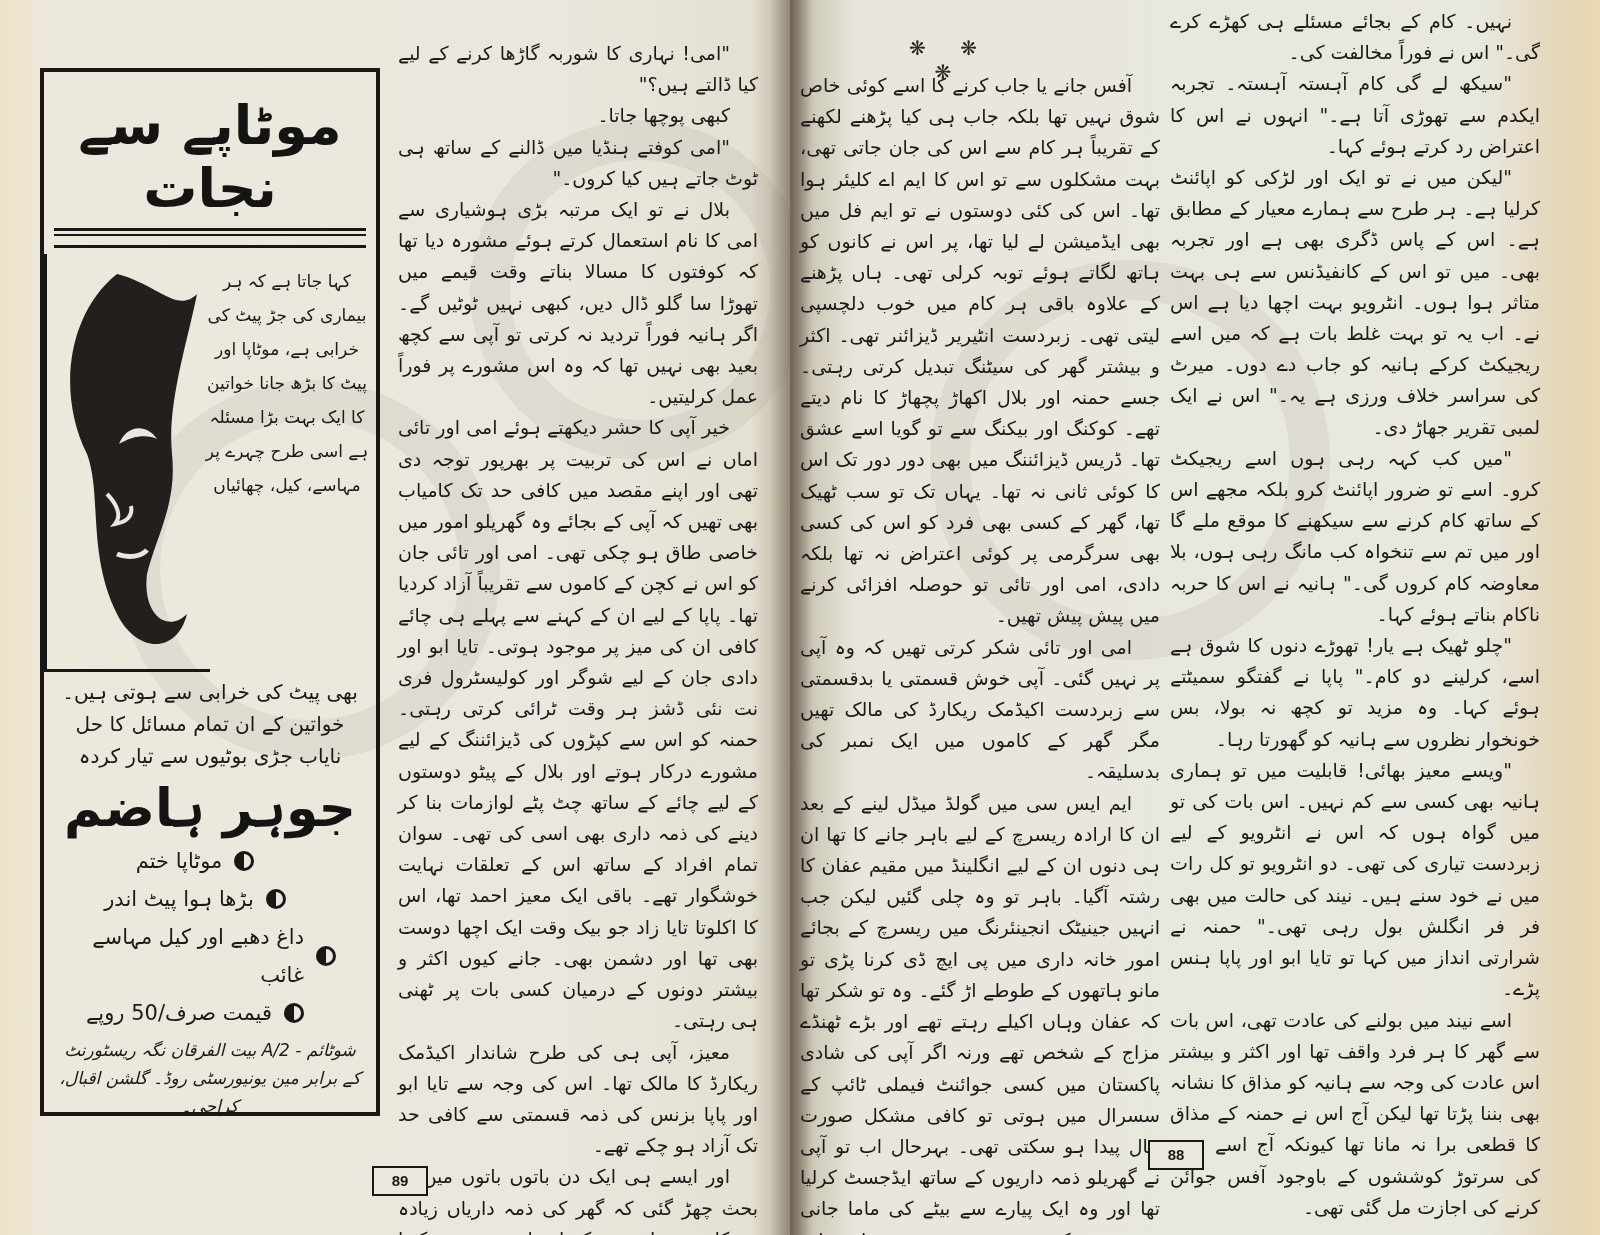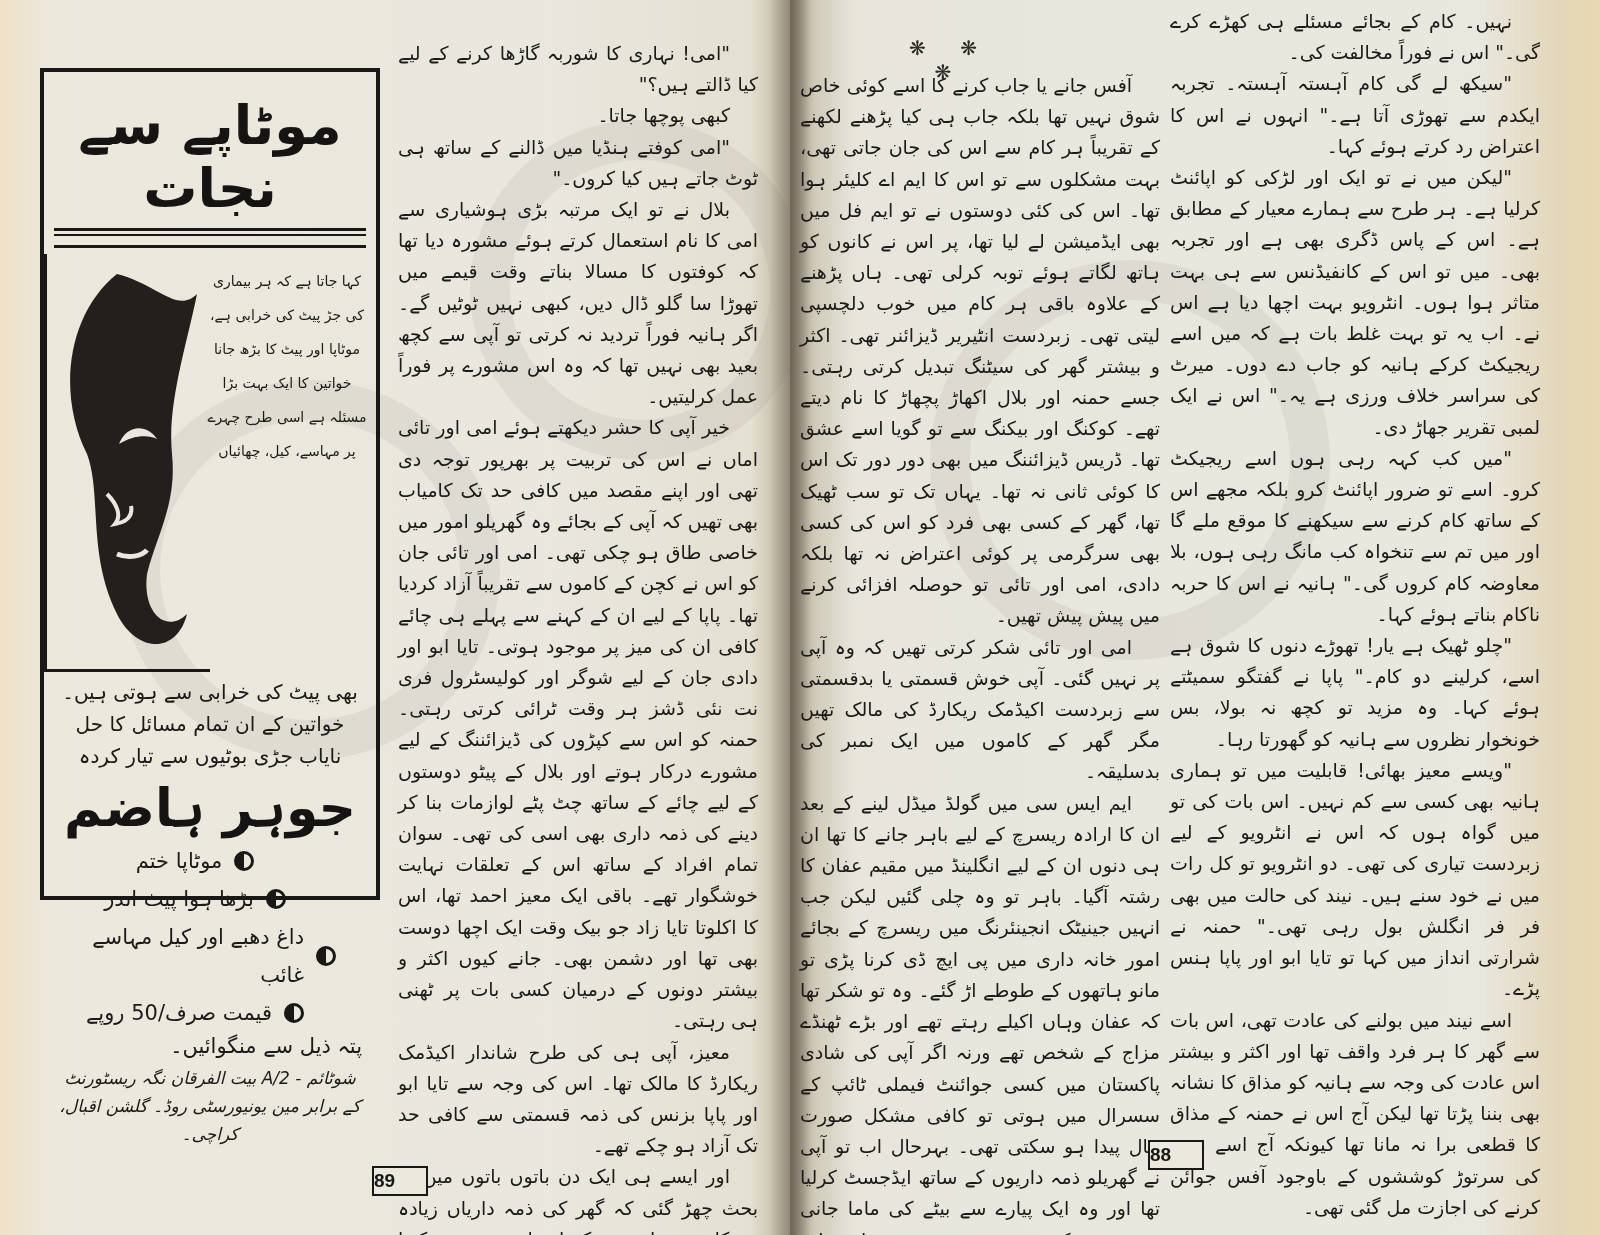--- a/index.html
+++ b/index.html
@@ -8,35 +8,35 @@
   .page{position:absolute;top:0;height:1235px;}
   .page-left{left:0;width:790px;background:linear-gradient(90deg,#efe2c6 0%,#ece8dc 6%,#e9e7de 70%,#e4e0d2 95%,#b9b09a 100%);}
   .page-right{left:790px;width:810px;background:linear-gradient(90deg,#8a8070 0%,#cfcab8 3%,#e8e6dc 8%,#e9e8df 85%,#e3d6b8 95%,#e9d9b2 100%);}
   .gutter{position:absolute;left:770px;top:0;width:40px;height:1235px;background:linear-gradient(90deg,rgba(0,0,0,0) 0%,rgba(60,50,40,.35) 55%,rgba(0,0,0,0) 100%);}
   .col{position:absolute;direction:rtl;text-align:justify;color:#1c1a18;font-family:"DejaVu Sans",sans-serif;font-size:19px;line-height:31.2px;}
   .col p{margin:0;text-indent:28px;}
   .col-p89{left:398px;top:38px;width:360px;}
   .col-p88a{left:800px;top:70px;width:360px;}
   .col-p88b{left:1170px;top:6px;width:370px;}
   .stars{position:absolute;left:900px;top:36px;width:100px;text-align:center;color:#2b2825;font-size:20px;letter-spacing:14px;}
-  .ad{position:absolute;left:40px;top:68px;width:340px;height:832px;border:4px solid #1a1816;box-sizing:border-box;}
+  .ad{position:absolute;left:40px;top:68px;width:340px;height:1048px;border:4px solid #1a1816;box-sizing:border-box;}
   .ad-title{direction:rtl;text-align:center;font-size:54px;font-weight:bold;margin-top:22px;color:#161412;}
   .ad-rules{margin:8px 10px 0 10px;height:14px;border-top:3px solid #1a1816;border-bottom:3px solid #1a1816;position:relative;}
   .ad-rules:after{content:"";position:absolute;left:0;right:0;top:3px;border-top:2px solid #1a1816;}
   .ad-upper{position:relative;height:370px;margin-top:6px;}
-  .ad-intro{position:absolute;right:4px;top:10px;width:170px;direction:rtl;text-align:center;font-size:14px;line-height:34px;color:#1c1a18;}
+  .ad-intro{position:absolute;right:4px;top:10px;width:170px;direction:rtl;text-align:center;font-size:17px;line-height:34px;color:#1c1a18;}
   .portrait-frame{position:absolute;right:0;top:0;width:166px;height:418px;border-left:3px solid #1a1816;border-bottom:3px solid #1a1816;box-sizing:border-box;}
   .ad-body{direction:rtl;text-align:center;font-size:20px;line-height:32px;color:#1c1a18;padding:0 12px;margin-top:52px;}
   .ad-brand{direction:rtl;text-align:center;font-size:52px;font-weight:bold;color:#161412;margin:6px 0 4px;}
   .ad-list{list-style:none;margin:0;padding:0 40px 0 10px;direction:rtl;}
   .ad-list li{display:flex;align-items:center;justify-content:center;gap:12px;font-size:21px;line-height:38px;color:#1c1a18;}
   .bullet{width:20px;height:20px;border:3px solid #1a1816;border-radius:50%;box-sizing:border-box;background:linear-gradient(90deg,#1a1816 50%,transparent 50%);flex:none;}
   .ad-order{direction:rtl;text-align:right;font-size:21px;padding:2px 14px;color:#1c1a18;}
   .ad-address{direction:rtl;text-align:center;font-size:17px;line-height:28px;font-style:italic;padding:4px 10px;color:#1c1a18;}
-  .pnum{position:absolute;width:52px;height:26px;border:2px solid #1a1816;font-family:"Liberation Sans",sans-serif;font-weight:bold;font-size:19px;line-height:26px;color:#1a1816;background:#ebe8de;}
+  .pnum{position:absolute;width:52px;height:26px;border:2px solid #1a1816;font-family:"Liberation Sans",sans-serif;font-weight:bold;font-size:15px;text-align:center;line-height:26px;color:#1a1816;background:#ebe8de;}
   .pnum-89{left:372px;top:1166px;}
   .pnum-88{left:1148px;top:1140px;}
   .watermark{position:absolute;border-radius:50%;border:40px solid rgba(150,140,130,.13);}
 </style>
 </head>
 <body>
 
 <div class="spread">
 
   <div class="page page-left">
@@ -75,21 +75,20 @@
         <li>
             <span class="bullet"></span>
             <span>داغ دھبے اور کیل مہاسے غائب</span>
           </li>
         <li>
             <span class="bullet"></span>
             <span>قیمت صرف/50 روپے</span>
           </li>
       </ul>
 
-      <div class="ad-order">پتہ ذیل سے منگوائیں۔</div>
       <div class="ad-address">شوٹائم - A/2 بیت الفرقان نگہ ریسٹورنٹ کے برابر مین یونیورسٹی روڈ۔ گلشن اقبال، کراچی۔</div>
     </div>
 
     <div class="col col-p89">
       <p>"امی! نہاری کا شوربہ گاڑھا کرنے کے لیے کیا ڈالتے ہیں؟"</p>
       <p>کبھی پوچھا جاتا۔</p>
       <p>"امی کوفتے ہنڈیا میں ڈالنے کے ساتھ ہی ٹوٹ جاتے ہیں کیا کروں۔"</p>
       <p>بلال نے تو ایک مرتبہ بڑی ہوشیاری سے امی کا نام استعمال کرتے ہوئے مشورہ دیا تھا کہ کوفتوں کا مسالا بناتے وقت قیمے میں تھوڑا سا گلو ڈال دیں، کبھی نہیں ٹوٹیں گے۔ اگر ہانیہ فوراً تردید نہ کرتی تو آپی سے کچھ بعید بھی نہیں تھا کہ وہ اس مشورے پر فوراً عمل کرلیتیں۔</p>
       <p>خیر آپی کا حشر دیکھتے ہوئے امی اور تائی اماں نے اس کی تربیت پر بھرپور توجہ دی تھی اور اپنے مقصد میں کافی حد تک کامیاب بھی تھیں کہ آپی کے بجائے وہ گھریلو امور میں خاصی طاق ہو چکی تھی۔ امی اور تائی جان کو اس نے کچن کے کاموں سے تقریباً آزاد کردیا تھا۔ پاپا کے لیے ان کے کہنے سے پہلے ہی چائے کافی ان کی میز پر موجود ہوتی۔ تایا ابو اور دادی جان کے لیے شوگر اور کولیسٹرول فری نت نئی ڈشز ہر وقت ٹرائی کرتی رہتی۔ حمنہ کو اس سے کپڑوں کی ڈیزائننگ کے لیے مشورے درکار ہوتے اور بلال کے پیٹو دوستوں کے لیے چائے کے ساتھ چٹ پٹے لوازمات بنا کر دینے کی ذمہ داری بھی اسی کی تھی۔ سوان تمام افراد کے ساتھ اس کے تعلقات نہایت خوشگوار تھے۔ باقی ایک معیز احمد تھا، اس کا اکلوتا تایا زاد جو بیک وقت ایک اچھا دوست بھی تھا اور دشمن بھی۔ جانے کیوں اکثر و بیشتر دونوں کے درمیان کسی بات پر ٹھنی ہی رہتی۔</p>
       <p>معیز، آپی ہی کی طرح شاندار اکیڈمک ریکارڈ کا مالک تھا۔ اس کی وجہ سے تایا ابو اور پاپا بزنس کی ذمہ قسمتی سے کافی حد تک آزاد ہو چکے تھے۔</p>

